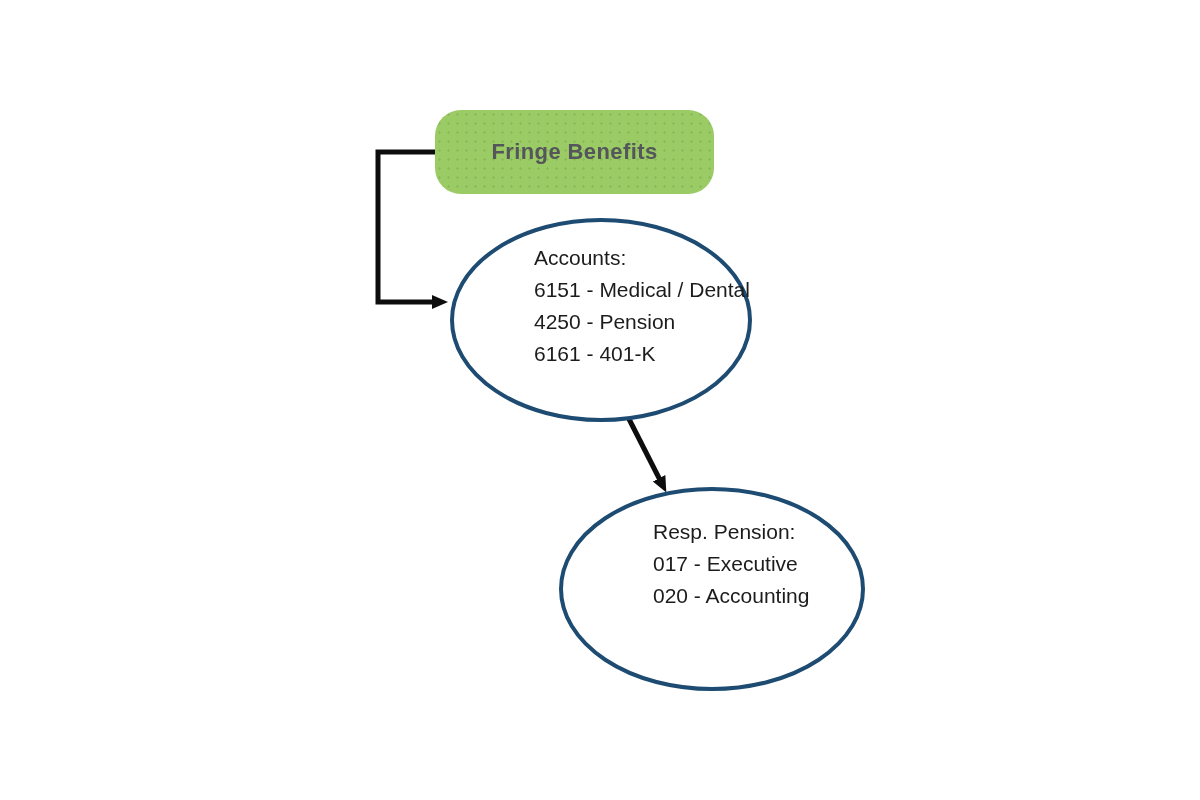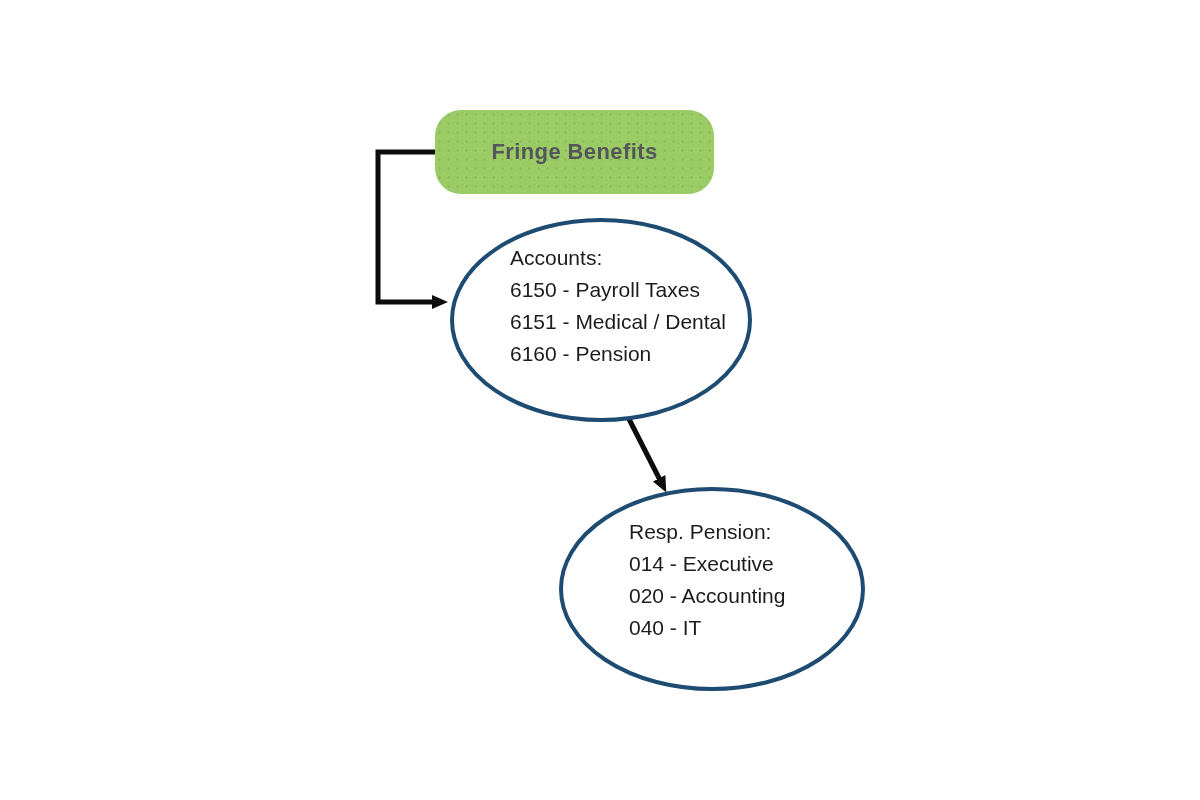--- a/index.html
+++ b/index.html
@@ -63,20 +63,21 @@
   .ellipse-text{
     position:absolute;
     color:var(--list-text);
     font-size:21px;
     font-weight:400;
   }
   .ellipse-text span{
     display:block;
     line-height:32px;
     white-space:nowrap;
+    margin-left:24px;
   }
   .accounts-text{left:510px;top:242px;}
   .resp-text{left:629px;top:516px;}
 </style>
 </head>
 <body>
 
 <div class="canvas">
 
   <svg class="diagram-svg" viewBox="0 0 1200 800" xmlns="http://www.w3.org/2000/svg">
@@ -94,25 +95,24 @@
 
     <ellipse cx="712" cy="589" rx="151" ry="100"></ellipse>
   </svg>
 
   <div class="node-rect">
     <span class="node-label">Fringe Benefits</span>
   </div>
 
   <div class="ellipse-text accounts-text">
     <span>Accounts:</span>
-    <span>6150 - Payroll Taxes</span>
     <span>6151 - Medical / Dental</span>
-    <span>6160 - Pension</span>
+    <span>4250 - Pension</span>
+    <span>6161 - 401-K</span>
   </div>
 
   <div class="ellipse-text resp-text">
     <span>Resp. Pension:</span>
-    <span>014 - Executive</span>
+    <span>017 - Executive</span>
     <span>020 - Accounting</span>
-    <span>040 - IT</span>
   </div>
 
 </div>
 
 </body></html>

